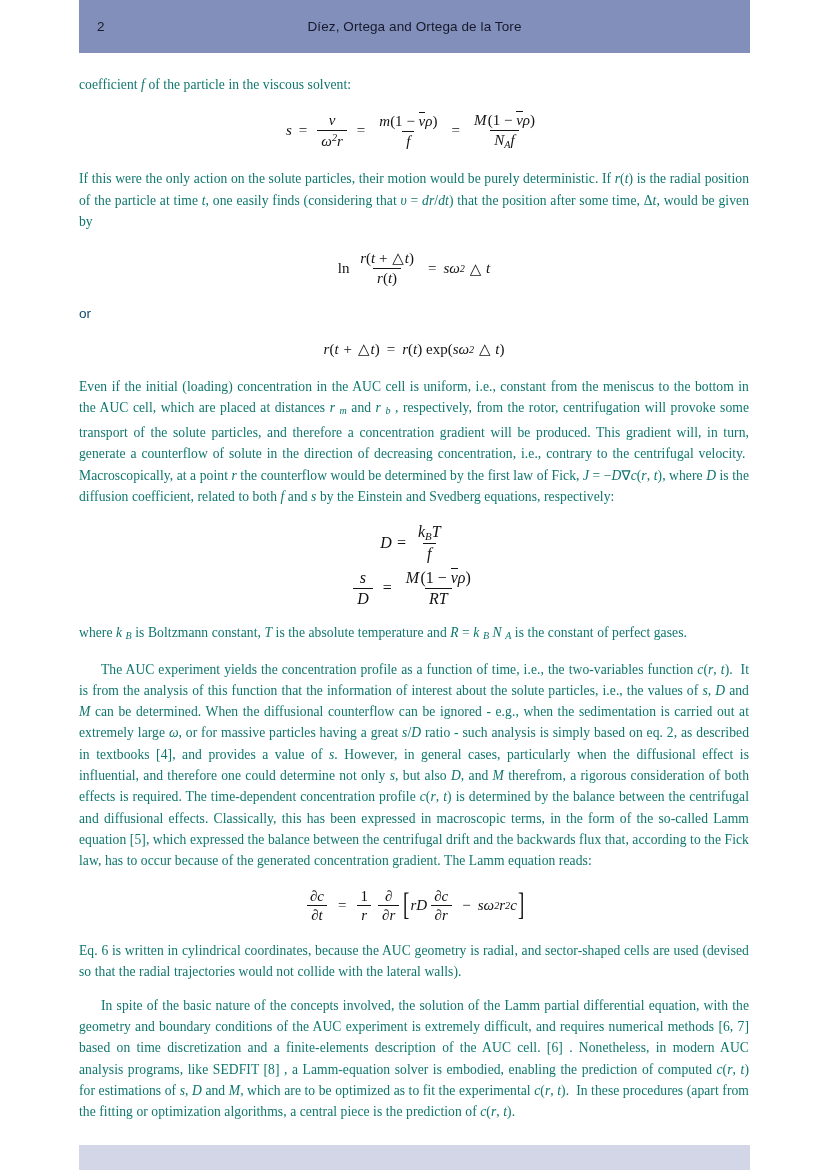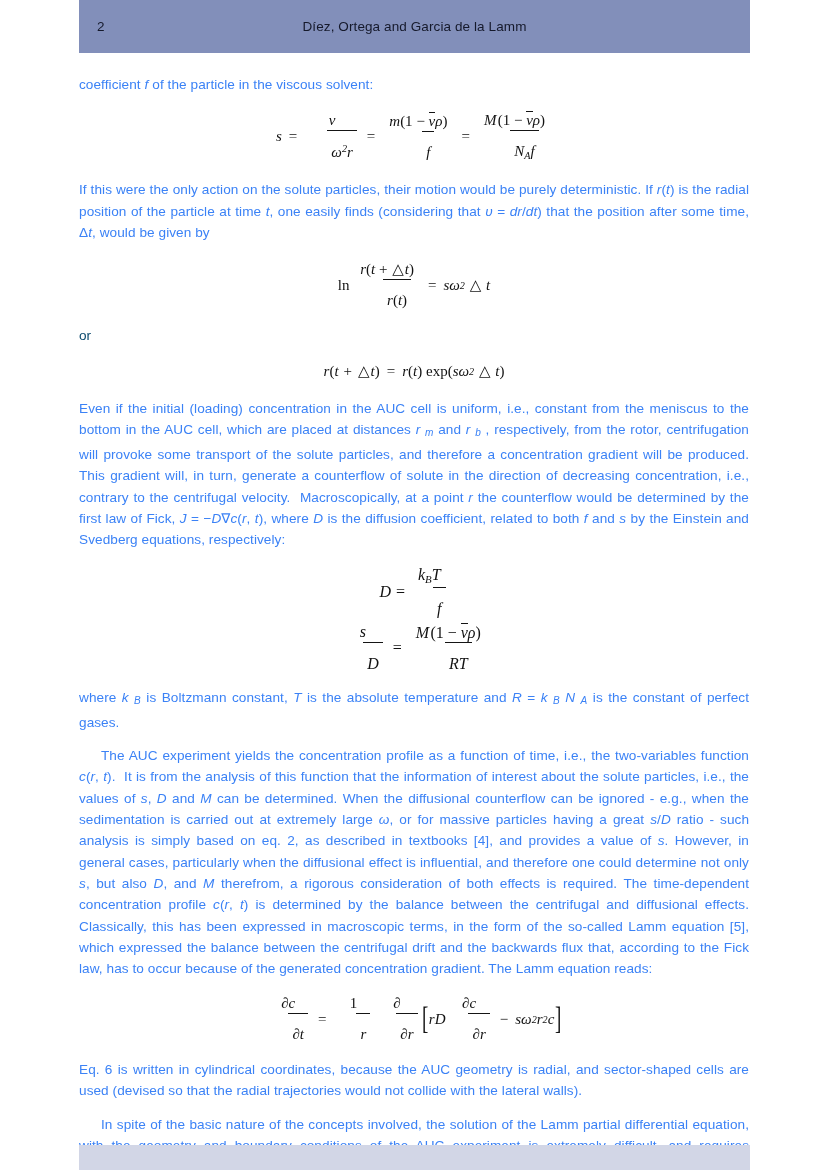--- a/index.html
+++ b/index.html
@@ -47,22 +47,23 @@
     position: absolute;
     left: 79px;
     top: 74px;
     width: 670px;
   }
   p.body-text {
     margin: 0 0 0 0;
     font-size: 13.6px;
     line-height: 21.3px;
     text-align: justify;
-    color: #3b82f6;
+    color: #0f766e;
     letter-spacing: 0.005em;
+    font-family: Liberation Serif, serif;
   }
   p.body-text.indent { text-indent: 22px; margin-top: 12px; }
 
   .plain-line {
     font-size: 13.6px;
     line-height: 21.3px;
     color: #0c4a6e;
   }
 
   
@@ -99,24 +100,23 @@
     vertical-align: middle;
     margin: 0 3px;
   }
   .frac > .num {
     padding: 0 4px 1px 4px;
     line-height: 1.12;
     white-space: nowrap;
   }
   .frac > .den {
     border-top: 1.1px solid #151515;
-    padding: 12px 4px 0 4px;
+    padding: 1px 4px 0 4px;
     line-height: 1.12;
     white-space: nowrap;
-    margin-left: 20px;
   }
   sub.sm { font-size: 0.68em; vertical-align: -0.28em; font-style: italic; }
   sup.sm { font-size: 0.68em; vertical-align: 0.52em; font-style: italic; }
   .ovb {
     display: inline-block;
     border-top: 1.1px solid #151515;
     line-height: 1;
     padding-top: 1px;
     font-style: italic;
   }
@@ -148,21 +148,21 @@
     width: 671px;
     height: 25px;
     background: #d2d6e6;
   }
 </style>
 </head>
 <body>
 
 <div class="page-header">
   <span class="header-page-number">2</span>
-  <span class="header-running-title">Díez, Ortega and Garcia de la Lamm</span>
+  <span class="header-running-title">Díez, Ortega and Ortega de la Tore</span>
 </div>
 
 <div class="content">
 
   <p class="body-text">coefficient <span class="miT">f</span> of the particle in the viscous solvent:</p>
 
   <div class="equation-block" style="margin-top:16px;margin-bottom:18px;">
     <span class="eq-inner">
       <i class="mi">s</i>
         <span class="op">=</span>

